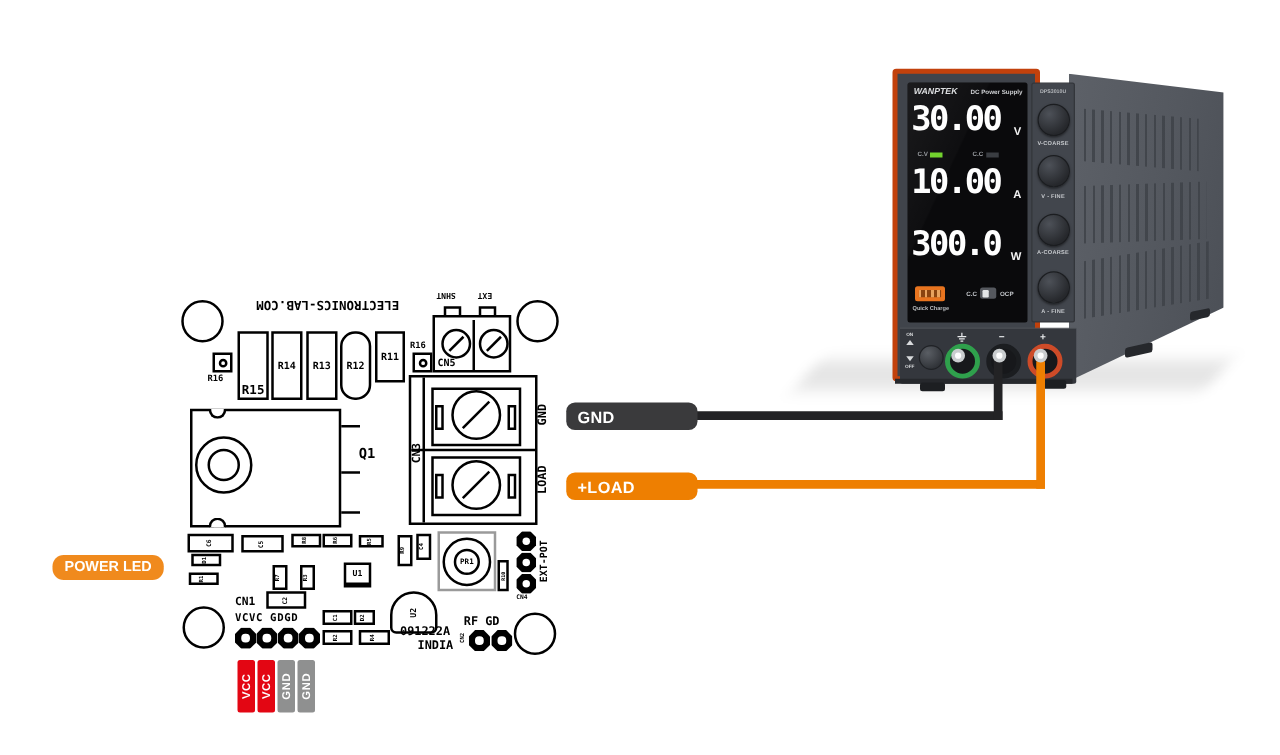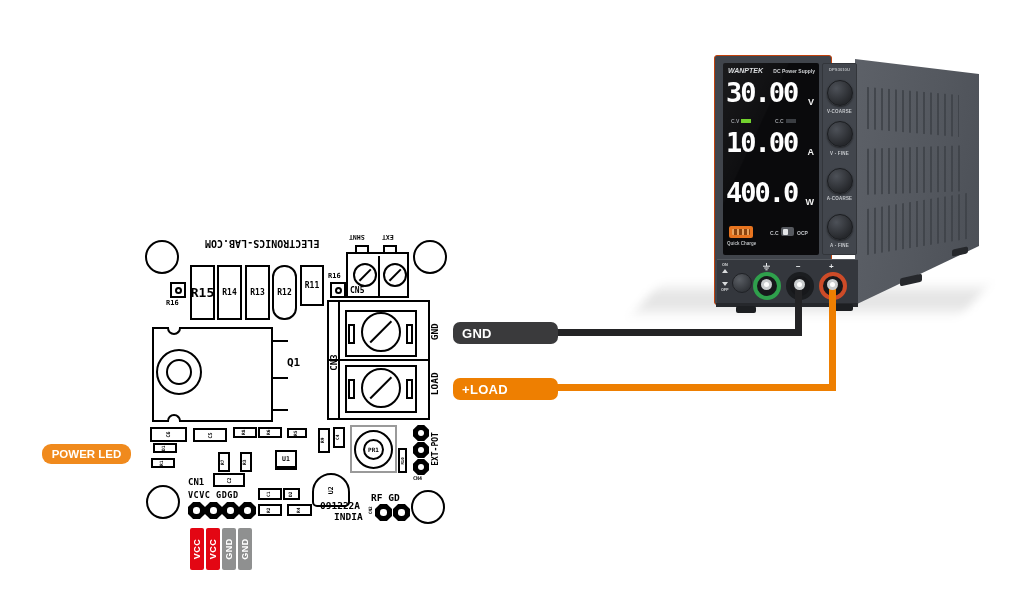--- a/index.html
+++ b/index.html
@@ -39,21 +39,21 @@
   .wireseg { position:absolute; z-index:4; }
   .badge { position:absolute; color:#fff; font-weight:bold; z-index:5; }
 
   
   .psu-side { position:absolute; left:855px; top:55px; width:124px; height:252px;
               background:linear-gradient(100deg,#5d6168 0%,#54585f 55%,#4b4f56 100%);
               clip-path:polygon(0px 4px, 124px 19px, 124px 191px, 0px 250px); }
   .vents { position:absolute; opacity:.85;
            background:repeating-linear-gradient(90deg,#3e4248 0 2px, rgba(0,0,0,0) 2px 7px); }
   .psu-front { position:absolute; left:714px; top:55px; width:118px; height:250px;
-               background:#40444b; border:1px solid #c2410c; border-radius:3px; }
+               background:#40444b; border:4px solid #c2410c; border-radius:3px; }
   .psu-display { position:absolute; left:8px; top:7px; width:96px; height:192px; background:#0a0a0c;
                  border-radius:2px; overflow:hidden; color:#fff; }
   .psu-display .sheen { position:absolute; inset:0;
        background:linear-gradient(115deg, rgba(255,255,255,0.07) 0%, rgba(255,255,255,0.02) 35%, rgba(0,0,0,0) 36%); }
   .seg { font-family:"DejaVu Sans Mono", monospace; font-weight:bold; font-size:27px;
          letter-spacing:-2px; color:#fefefe; line-height:1; }
   .unit { font-size:9px; font-weight:bold; color:#f2f2f2; }
   .ind-label { font-size:5px; color:#9a9da1; font-weight:bold; }
   .ind-bar { display:inline-block; width:10px; height:4px; margin-left:2px; }
   .knobcol { position:absolute; left:107px; top:7px; width:35px; height:192px; background:#42464d;
@@ -86,21 +86,21 @@
 
     <div class="pcircle" style="left:0px;top:8px;width:34px;height:34px;"></div>
     <div class="pcircle" style="left:268px;top:8px;width:34px;height:34px;"></div>
     <div class="pcircle" style="left:1px;top:253px;width:34px;height:34px;"></div>
     <div class="pcircle" style="left:266px;top:258px;width:34px;height:34px;"></div>
 
     <div class="ptxt" style="left:46px;top:6px;width:142px;text-align:center;font-size:10px;">
       <span class="r180">ELECTRONICS-LAB.COM</span>
     </div>
 
-    <div class="prect cflex" style="left:45px;top:33px;width:25px;height:55px;font-size:13px;">
+    <div class="prect cflex" style="left:45px;top:33px;width:25px;height:55px;font-size:10px;align-items:flex-end;">
         <span>R15</span>
       </div>
     <div class="prect cflex" style="left:72px;top:33px;width:25px;height:55px;font-size:8px;">
         <span>R14</span>
       </div>
     <div class="prect cflex" style="left:100px;top:33px;width:25px;height:55px;font-size:8px;">
         <span>R13</span>
       </div>
     <div class="prect cflex" style="left:127px;top:33px;width:25px;height:55px;font-size:8px;border-radius:12px;">
         <span>R12</span>
@@ -315,21 +315,21 @@
         <span class="ind-bar" style="background-color: rgb(114, 210, 46);"></span>
       </div>
       <div style="position:absolute;left:52px;top:55px;display:flex;align-items:center;">
         <span class="ind-label">C.C</span>
         <span class="ind-bar" style="background-color: rgb(58, 61, 66);"></span>
       </div>
 
       <div class="seg" style="position:absolute;left:3px;top:66px;">10.00</div>
       <div class="unit" style="position:absolute;right:5px;top:84px;">A</div>
 
-      <div class="seg" style="position:absolute;left:3px;top:116px;">400.0</div>
+      <div class="seg" style="position:absolute;left:3px;top:116px;">300.0</div>
       <div class="unit" style="position:absolute;right:5px;top:134px;">W</div>
 
       <div style="position:absolute;left:6px;top:163px;width:24px;height:12px;background:#e8741f;border-radius:2px;">
         <div style="position:absolute;left:3px;top:3px;width:18px;height:6px;background:#8a4410;
                     border-radius:1px;background-image:repeating-linear-gradient(90deg,#e8a35f 0 2px,rgba(0,0,0,0) 2px 5px);"></div>
       </div>
       <div style="position:absolute;left:4px;top:178px;font-size:4.5px;color:#babdc0;font-weight:bold;">Quick Charge</div>
 
       <div style="position:absolute;left:47px;top:167px;font-size:5px;color:#c3c6ca;font-weight:bold;">C.C</div>
       <div style="position:absolute;left:58px;top:164px;width:13px;height:9px;background:#55585e;border-radius:2px;">

